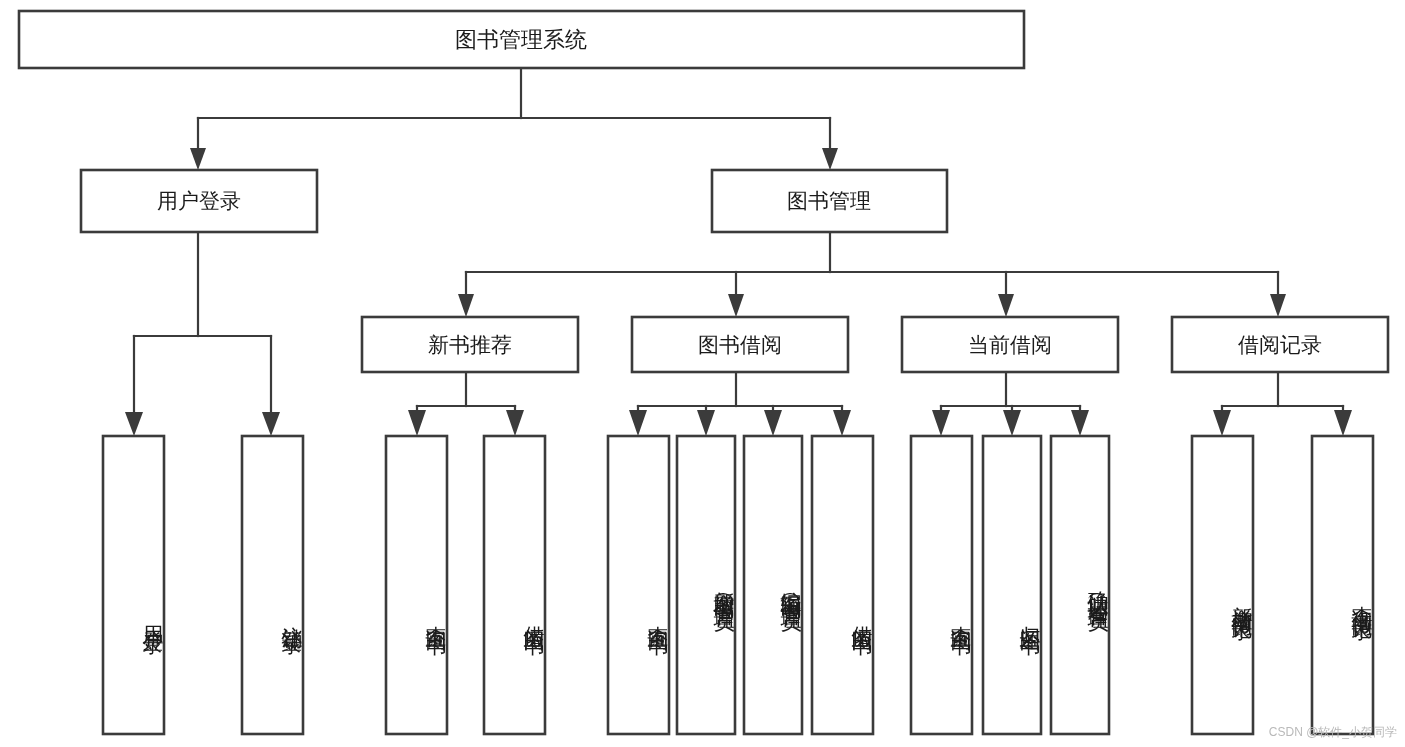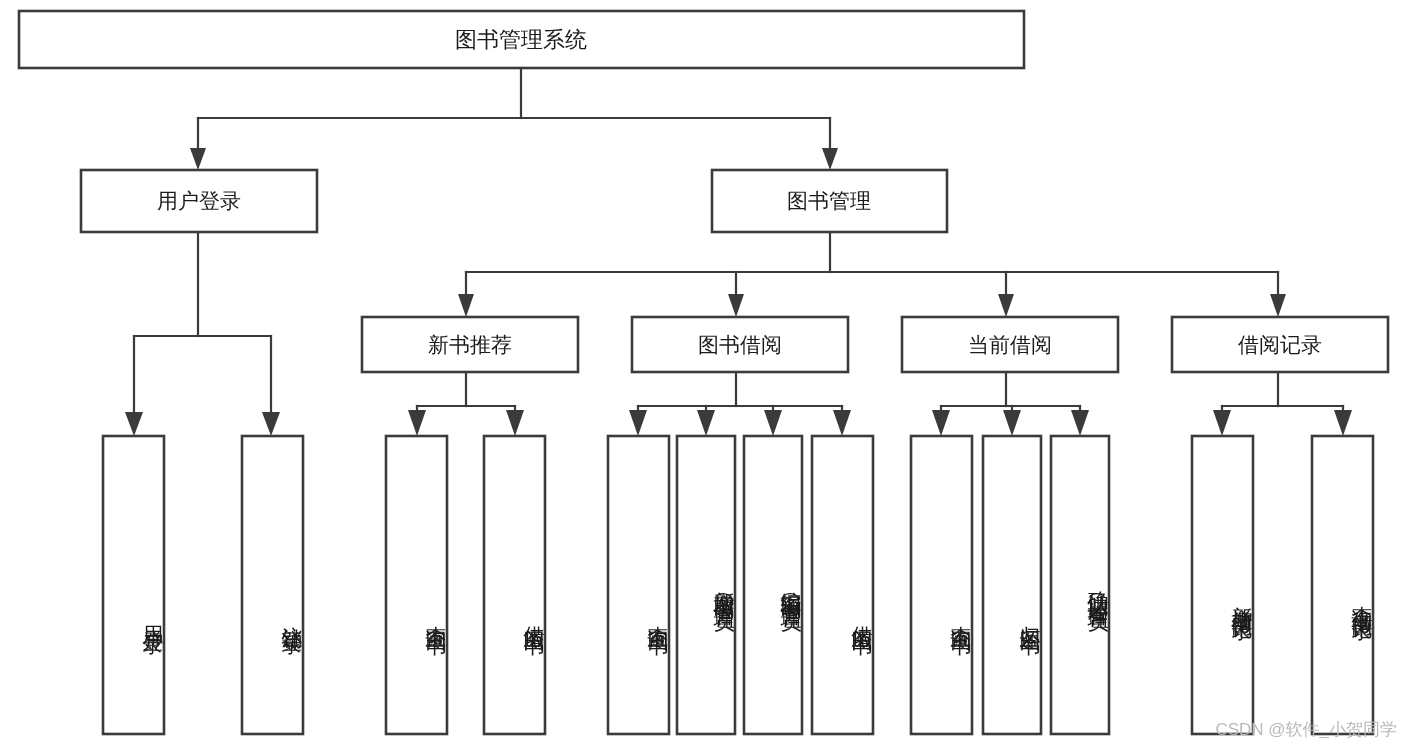--- a/index.html
+++ b/index.html
@@ -68,21 +68,21 @@
     display: flex;
     align-items: flex-start;
     justify-content: center;
     pointer-events: none;
   }
   .watermark {
     position: absolute;
     right: 8px;
     bottom: 6px;
     font-family: "Liberation Sans", sans-serif;
-    font-size: 17px;
+    font-size: 12px;
     color: #b9b9b9;
     white-space: nowrap;
   }
 </style>
 </head>
 <body>
 
 <div id="diagram-root">
 
   <svg id="tree-svg" viewBox="0 0 1405 747">

